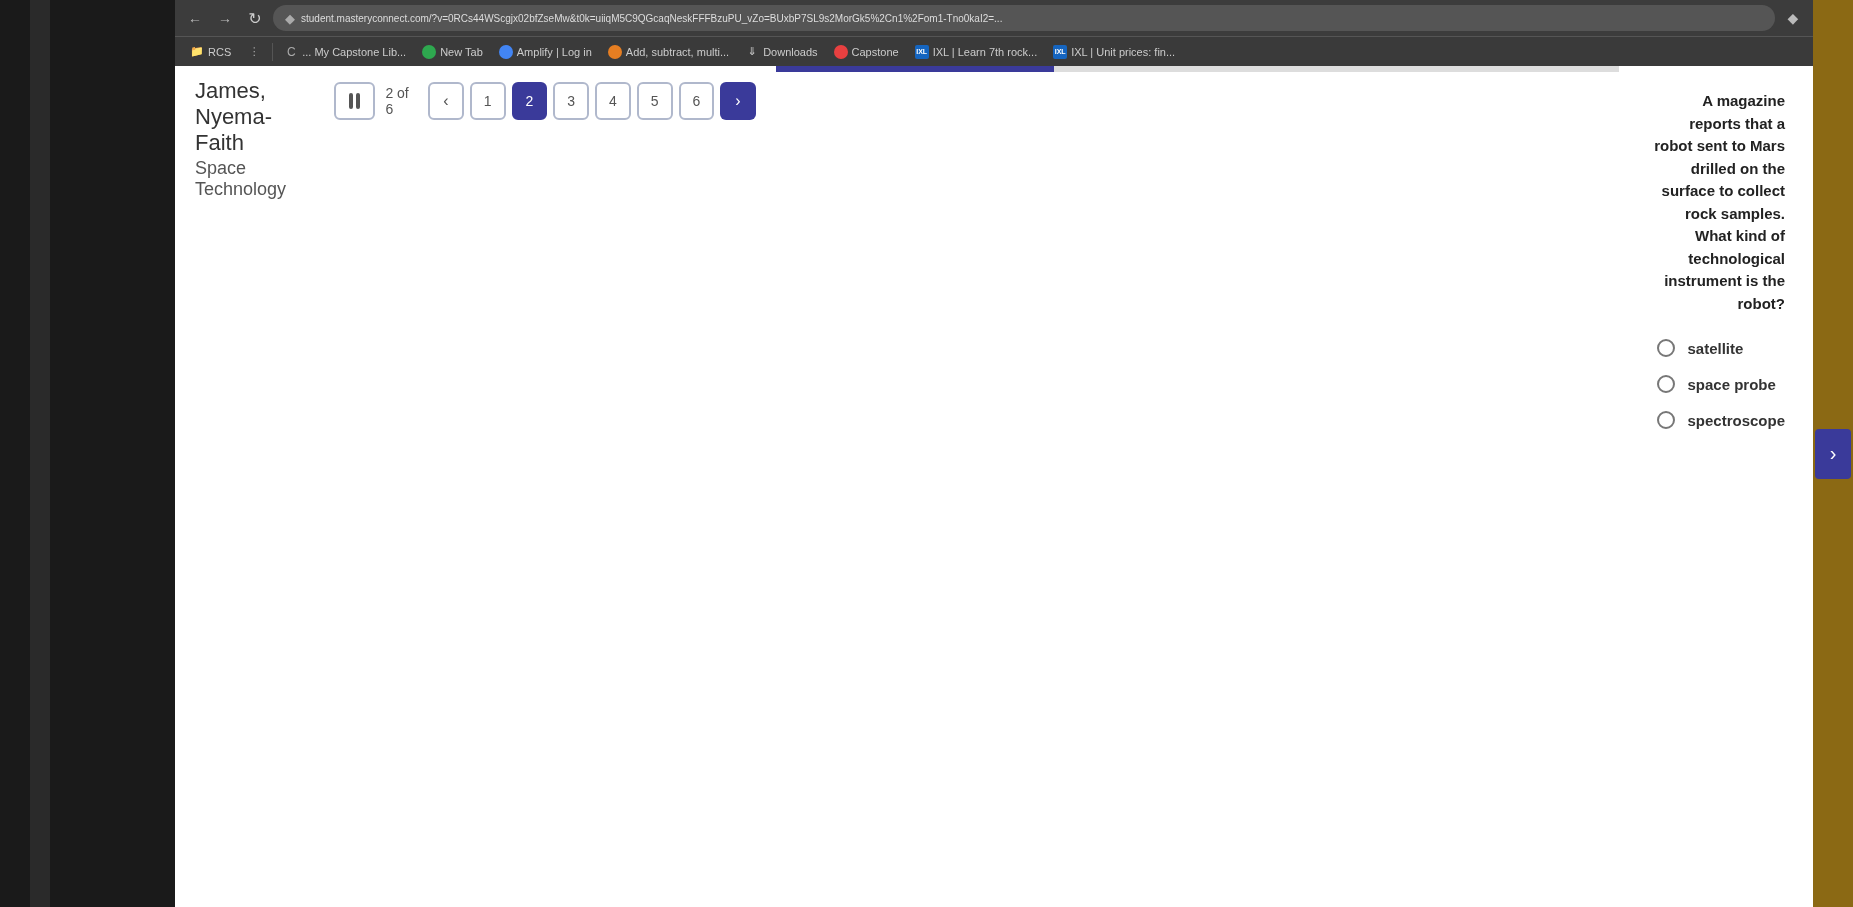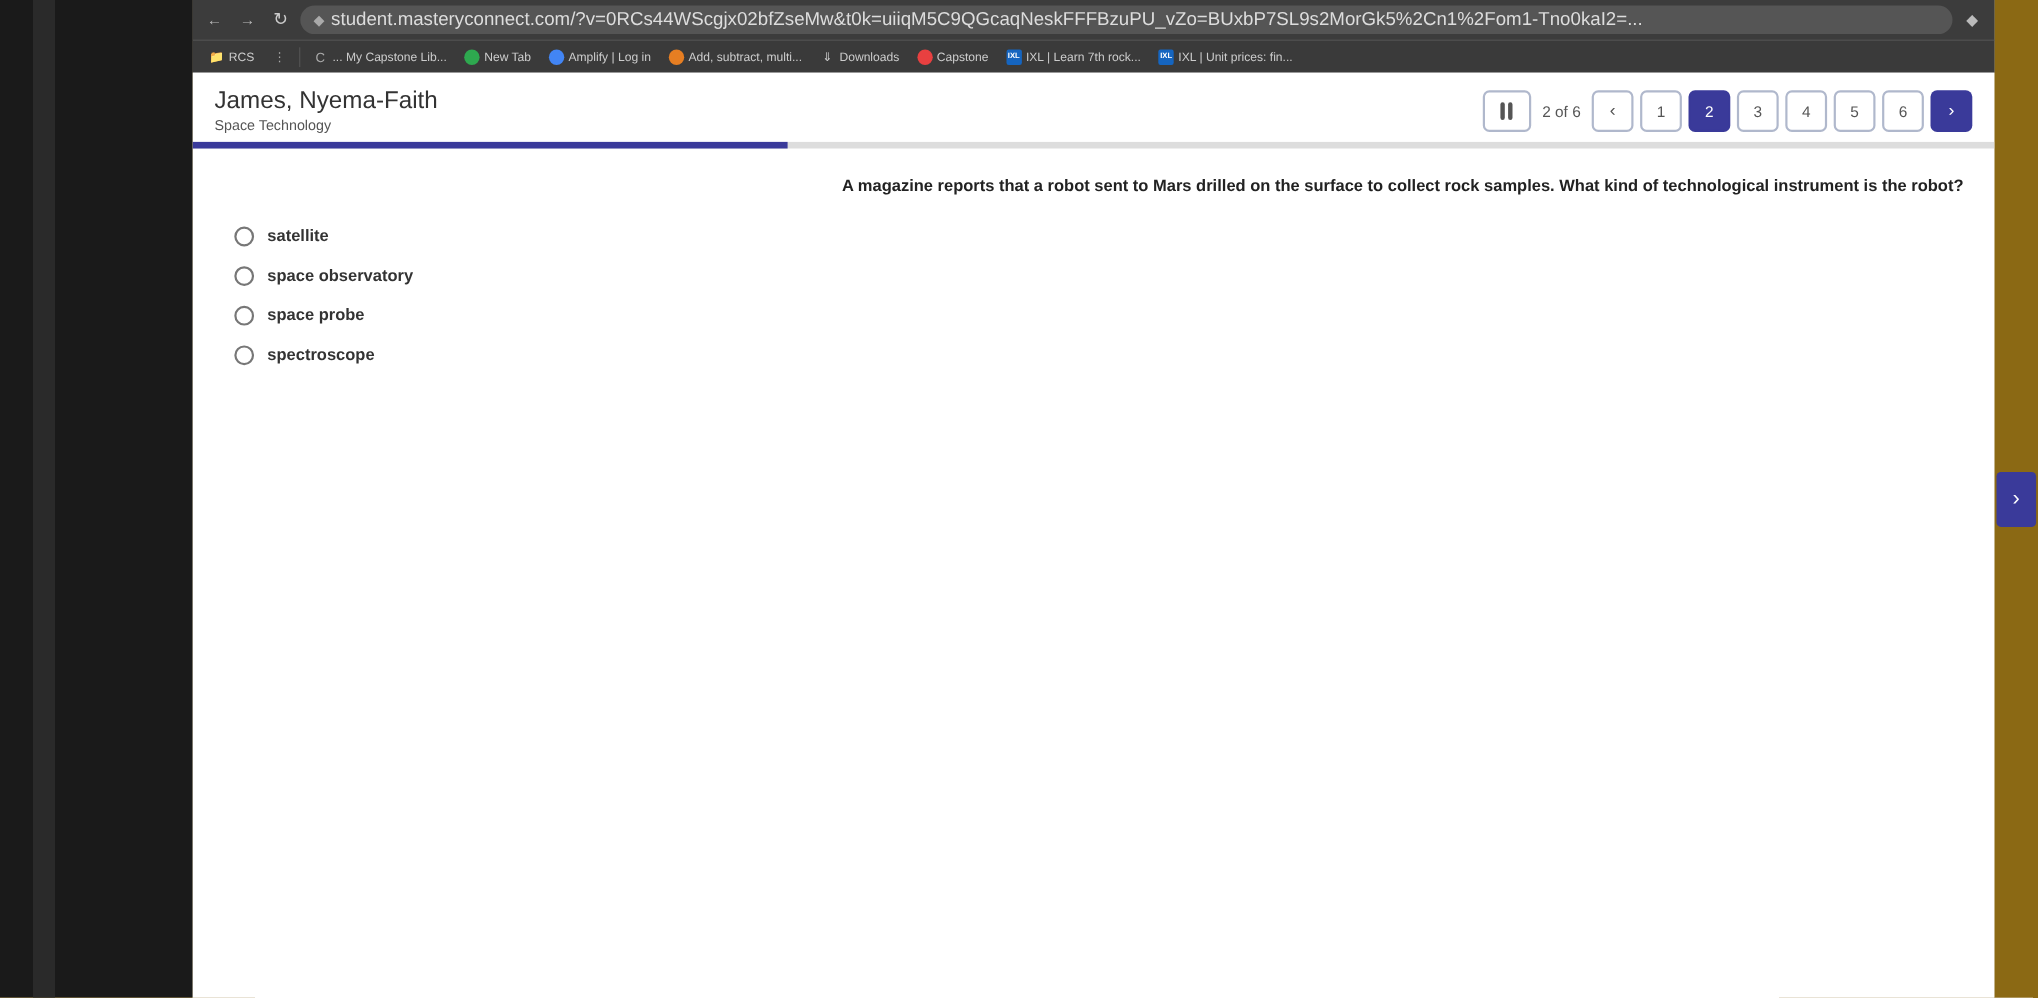--- a/index.html
+++ b/index.html
@@ -79,21 +79,21 @@
       color: #e0e0e0;
       font-size: 12px;
       display: flex;
       align-items: center;
       overflow: hidden;
       white-space: nowrap;
     }
 
     .url-text {
       color: #ddd;
-      font-size: 17px;
+      font-size: 10px;
       overflow: hidden;
       text-overflow: ellipsis;
     }
 
     .shield-icon {
       color: #aaa;
       margin-right: 6px;
       font-size: 13px;
     }
 
@@ -187,21 +187,21 @@
       height: 18px;
       background: #555;
       margin: 0 2px;
     }
 
     
     .page-content {
       flex: 1;
       background: white;
       display: flex;
-      flex-direction: column;
+      flex-direction: row;
       overflow: hidden;
     }
 
     
     .student-header {
       padding: 12px 20px 8px 20px;
       border-bottom: none;
       display: flex;
       align-items: flex-start;
       justify-content: space-between;
@@ -212,21 +212,21 @@
       flex-direction: column;
     }
 
     .student-name {
       font-size: 22px;
       font-weight: 500;
       color: #333;
     }
 
     .subject-name {
-      font-size: 13px;
+      font-size: 18px;
       color: #555;
       margin-top: 2px;
     }
 
     
     .pagination-controls {
       display: flex;
       align-items: center;
       gap: 6px;
       margin-top: 4px;
@@ -484,24 +484,20 @@
     <div class="question-area">
       <p class="question-text">A magazine reports that a robot sent to Mars drilled on the surface to collect rock samples. What kind of technological instrument is the robot?</p>
 
       <div class="answer-options">
 
         <div class="answer-option">
           <div class="radio-circle"></div>
           <span class="option-label">satellite</span>
         </div>
 
-        <div class="answer-option">
-          <div class="radio-circle"></div>
-          <span class="option-label">space observatory</span>
-        </div>
 
         <div class="answer-option">
           <div class="radio-circle"></div>
           <span class="option-label">space probe</span>
         </div>
 
         <div class="answer-option">
           <div class="radio-circle"></div>
           <span class="option-label">spectroscope</span>
         </div>

